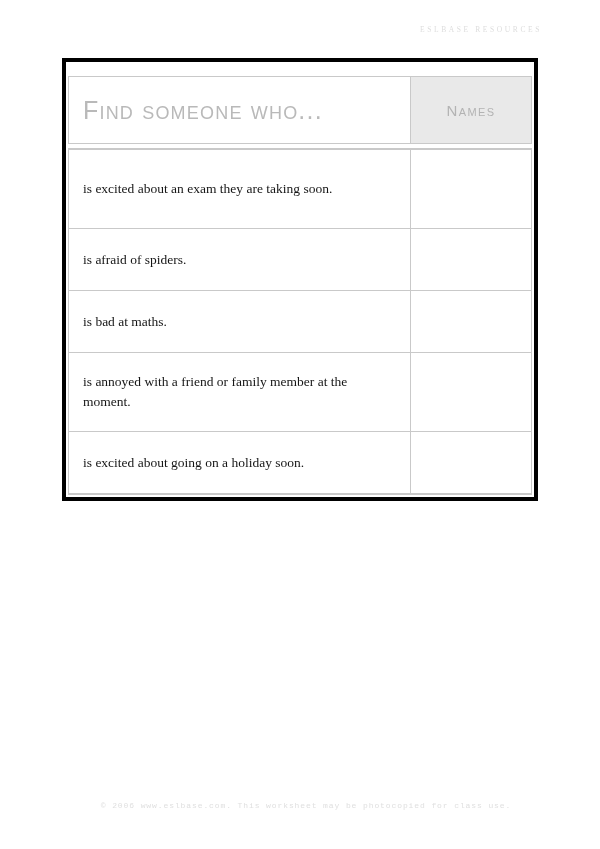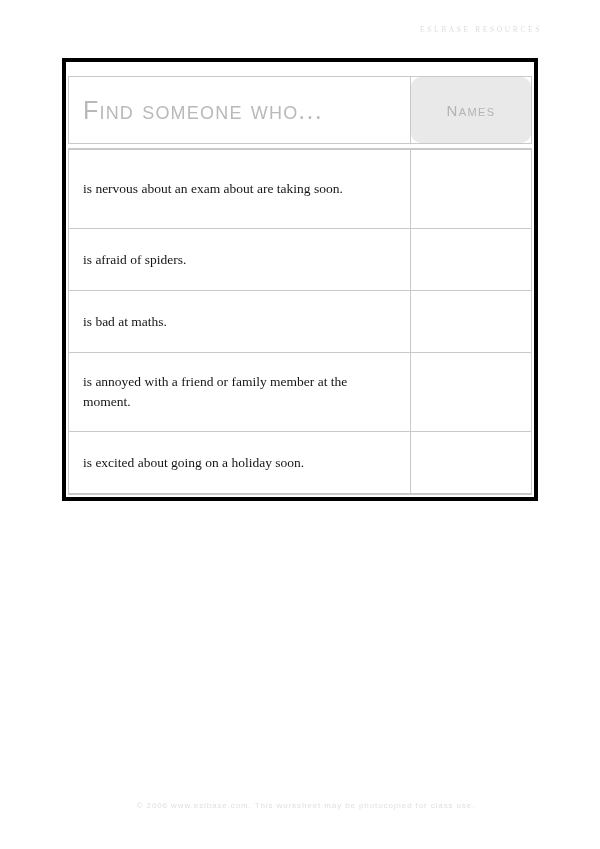--- a/index.html
+++ b/index.html
@@ -74,21 +74,20 @@
   }
   .header-names-cell {
     width: 120px;
     flex: 0 0 120px;
     height: 66px;
     display: flex;
     align-items: center;
     justify-content: center;
     box-sizing: border-box;
     background: #e9e9e9;
-    border-radius: 10px;
   }
   .title-text {
     font-family: "Liberation Sans", sans-serif;
     font-size: 25px;
     font-variant: small-caps;
     letter-spacing: 1.2px;
     color: #b9b9b9;
     white-space: nowrap;
     line-height: 1;
   }
@@ -147,21 +146,21 @@
 
   
   .footer {
     position: absolute;
     left: 0;
     right: 0;
     top: 794px;
     text-align: center;
   }
   .footer-text {
-    font-family: Liberation Sans, sans-serif;
+    font-family: Liberation Mono, monospace;
     font-size: 8px;
     letter-spacing: 0.9px;
     color: #e0e0e0;
     white-space: nowrap;
     margin-left: 12px;
   }
 </style>
 </head>
 <body>
 
@@ -186,21 +185,21 @@
       <div class="header-gap"></div>
 
       <div class="body-block">
 
         <div class="q-row">
           <div class="q-answer-cell"></div>
         </div>
 
         <div class="q-row two-line">
           <div class="q-prompt-cell">
-            <span class="q-text">is nervous about an exam about are taking soon.</span>
+            <span class="q-text">is excited about an exam they are taking soon.</span>
           </div>
           <div class="q-answer-cell"></div>
         </div>
 
         <div class="q-row">
           <div class="q-prompt-cell">
             <span class="q-text">is afraid of spiders.</span>
           </div>
           <div class="q-answer-cell"></div>
         </div>

